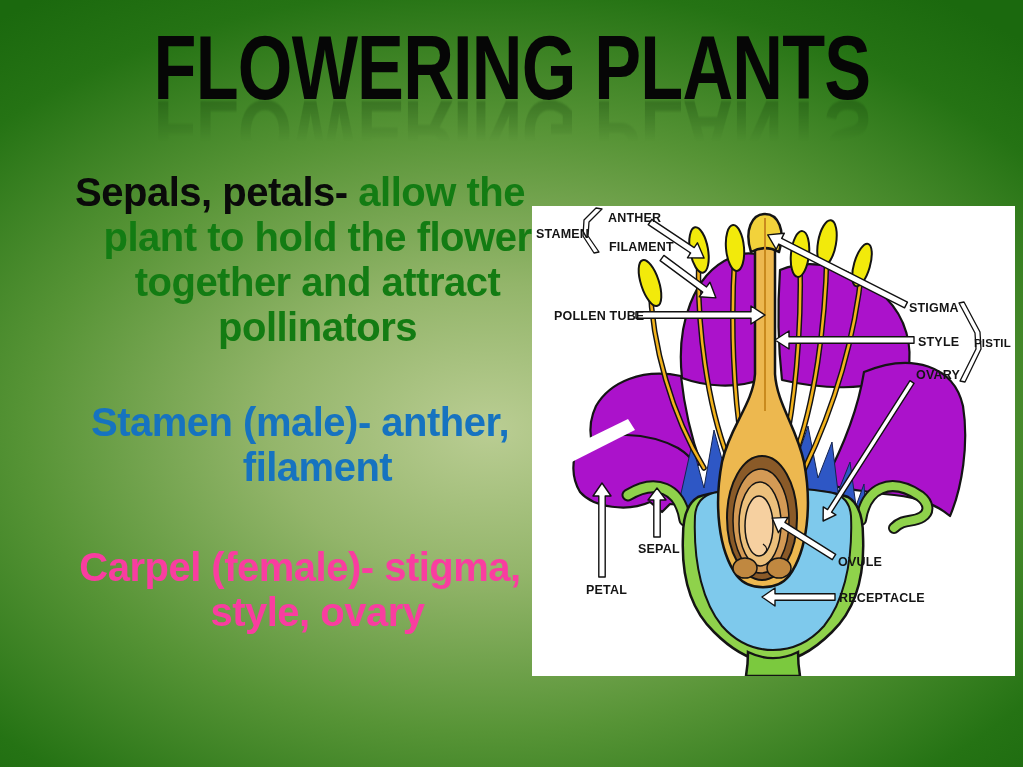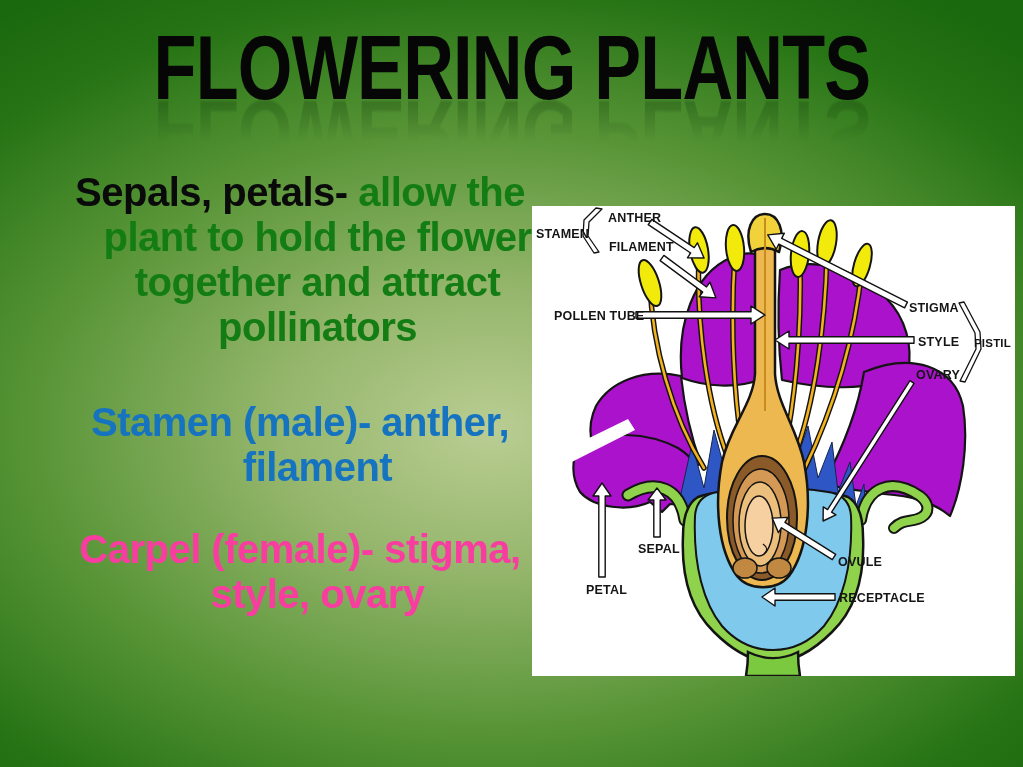--- a/index.html
+++ b/index.html
@@ -24,21 +24,21 @@
     -webkit-mask-image:linear-gradient(to top,rgba(0,0,0,.8) 10%,rgba(0,0,0,0) 60%);
             mask-image:linear-gradient(to top,rgba(0,0,0,.8) 10%,rgba(0,0,0,0) 60%);
   }
   .bullet{
     position:absolute;left:30px;width:505px;margin:0;
     font-size:40px;font-weight:bold;line-height:45px;
     padding-left:35px;text-indent:-35px;letter-spacing:-0.5px;
   }
   .bullet-1{top:170px;}
   .bullet-2{top:400px;}
-  .bullet-3{top:527px;}
+  .bullet-3{top:545px;}
   .diagram{
     position:absolute;left:532px;top:206px;width:483px;height:470px;
     background:#ffffff;
   }
   .dlabel{font-family:"Liberation Sans",sans-serif;font-weight:bold;
     font-size:12.5px;fill:#141414;letter-spacing:.2px;}
   .dlabel-small{font-size:11.5px;}
   .outline-arrow{fill:#ffffff;stroke:#111111;stroke-width:1.4;stroke-linejoin:round;}
   .bracket{fill:#ffffff;stroke:#111111;stroke-width:1.3;stroke-linejoin:round;}
   .petal{fill:#ab12cb;stroke:#141414;stroke-width:2.2;stroke-linejoin:round;}

